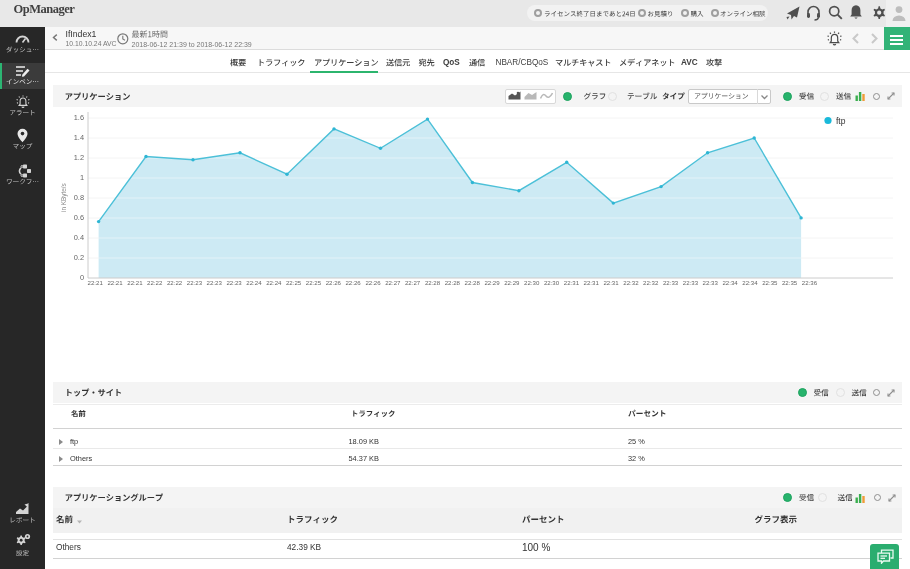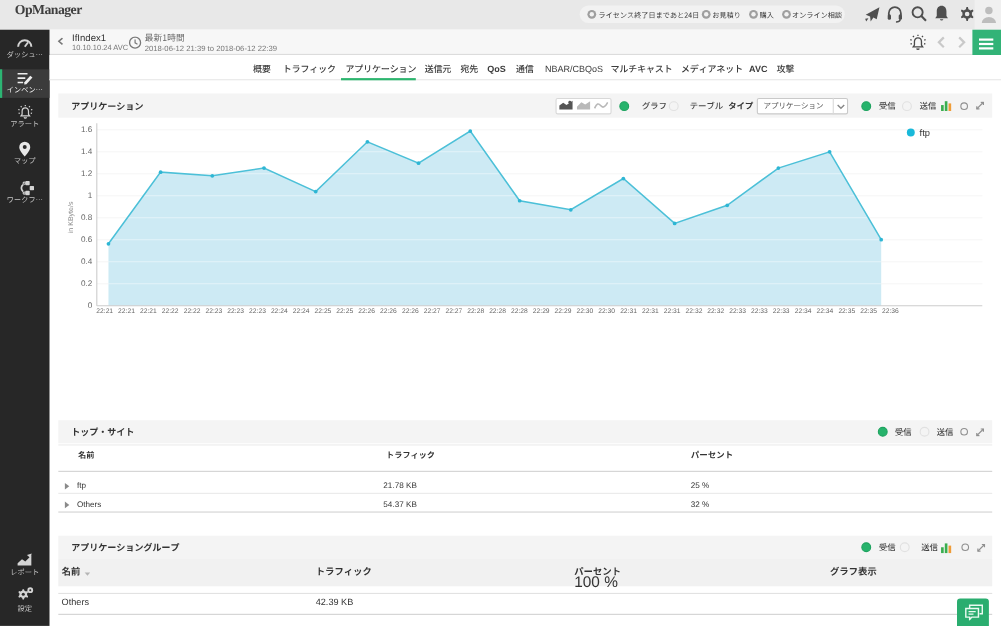--- a/index.html
+++ b/index.html
@@ -275,21 +275,21 @@
         <path d="M1 4.6 L1 7 L3.4 7" fill="none"></path>
       </g>
     </svg>
 <div class="abs" style="left:53px;top:404px;width:849px;height:1px;background:#ececec"></div>
 <div class="abs" style="left:53px;top:427.5px;width:849px;height:1px;background:#d2d2d2"></div>
 <div class="abs" style="left:53px;top:448px;width:849px;height:1px;background:#e9e9e9"></div>
 <div class="abs" style="left:53px;top:464.5px;width:849px;height:1px;background:#d2d2d2"></div>
 <span style="position:absolute;left:59px;top:439px;width:0;height:0;border-left:4px solid #8a8a8a;border-top:3px solid transparent;border-bottom:3px solid transparent"></span>
 <span style="position:absolute;left:59px;top:455.5px;width:0;height:0;border-left:4px solid #8a8a8a;border-top:3px solid transparent;border-bottom:3px solid transparent"></span>
 <div class="abs" style="left:70px;top:436.5px;font-size:7.4px;color:#333">ftp</div>
-<div class="abs" style="left:348.5px;top:436.5px;font-size:7.4px;color:#333">21.78 KB</div>
+<div class="abs" style="left:348.5px;top:436.5px;font-size:7.4px;color:#333">18.09 KB</div>
 <div class="abs" style="left:628px;top:436.5px;font-size:7.4px;color:#333">25 %</div>
 <div class="abs" style="left:70px;top:454px;font-size:7.4px;color:#333">Others</div>
 <div class="abs" style="left:348.5px;top:454px;font-size:7.4px;color:#333">54.37 KB</div>
 <div class="abs" style="left:628px;top:454px;font-size:7.4px;color:#333">32 %</div>
 
 <div class="abs" style="left:53px;top:487px;width:849px;height:21px;background:#f4f4f4"></div>
 <span style="position:absolute;left:782.5px;top:493.0px;width:9px;height:9px;border-radius:50%;background:#27b36c;border:1px solid #1ea35f;box-sizing:border-box"></span>
 <span style="position:absolute;left:818.0px;top:493.0px;width:9px;height:9px;border-radius:50%;background:#f4f4f4;border:1px solid #e1e1e1;box-sizing:border-box"></span>
 <svg style="position:absolute;left:855px;top:492.5px" width="11" height="10" viewBox="0 0 11 10">
       <rect x="0.5" y="4.5" width="2.4" height="5.5" fill="#3aae4f"></rect>
@@ -305,21 +305,21 @@
       </g>
     </svg>
 <div class="abs" style="left:53px;top:508px;width:849px;height:24.5px;background:#f1f1f1"></div>
 <svg style="position:absolute;left:76px;top:519px" width="7" height="6" viewBox="0 0 7 6">
       <path d="M1 1.5 L6 1.5 L3.5 4.5 Z" fill="#b5b5b5"></path>
     </svg>
 <div class="abs" style="left:53px;top:539px;width:849px;height:1px;background:#e2e2e2"></div>
 <div class="abs" style="left:53px;top:558px;width:849px;height:1px;background:#d2d2d2"></div>
 <div class="abs" style="left:56px;top:542px;font-size:8.3px;color:#333">Others</div>
 <div class="abs" style="left:287px;top:542px;font-size:8.3px;color:#333">42.39 KB</div>
-<div class="abs" style="left:522px;top:521px;font-size:14px;color:#333">100 %</div>
+<div class="abs" style="left:522px;top:542px;font-size:10px;color:#333">100 %</div>
 
 <div class="abs" style="left:870px;top:544px;width:29px;height:25px;background:#2aad6f;border-radius:3px 3px 0 0"></div>
 <svg style="position:absolute;left:877px;top:549px" width="17" height="15" viewBox="0 0 17 15">
       <g fill="none" stroke="#eafaf1" stroke-width="1.3">
         <path d="M4.5 4.5 L4.5 1.2 L16 1.2 L16 9 L13.5 9"></path>
         <path d="M1 4.2 L12.5 4.2 L12.5 12 L6.5 12 L4.5 14.2 L4.5 12 L1 12 Z" fill="#2aad6f"></path>
         <line x1="3.5" y1="7" x2="10" y2="7"></line>
         <line x1="3.5" y1="9.3" x2="8" y2="9.3"></line>
       </g>
     </svg>

